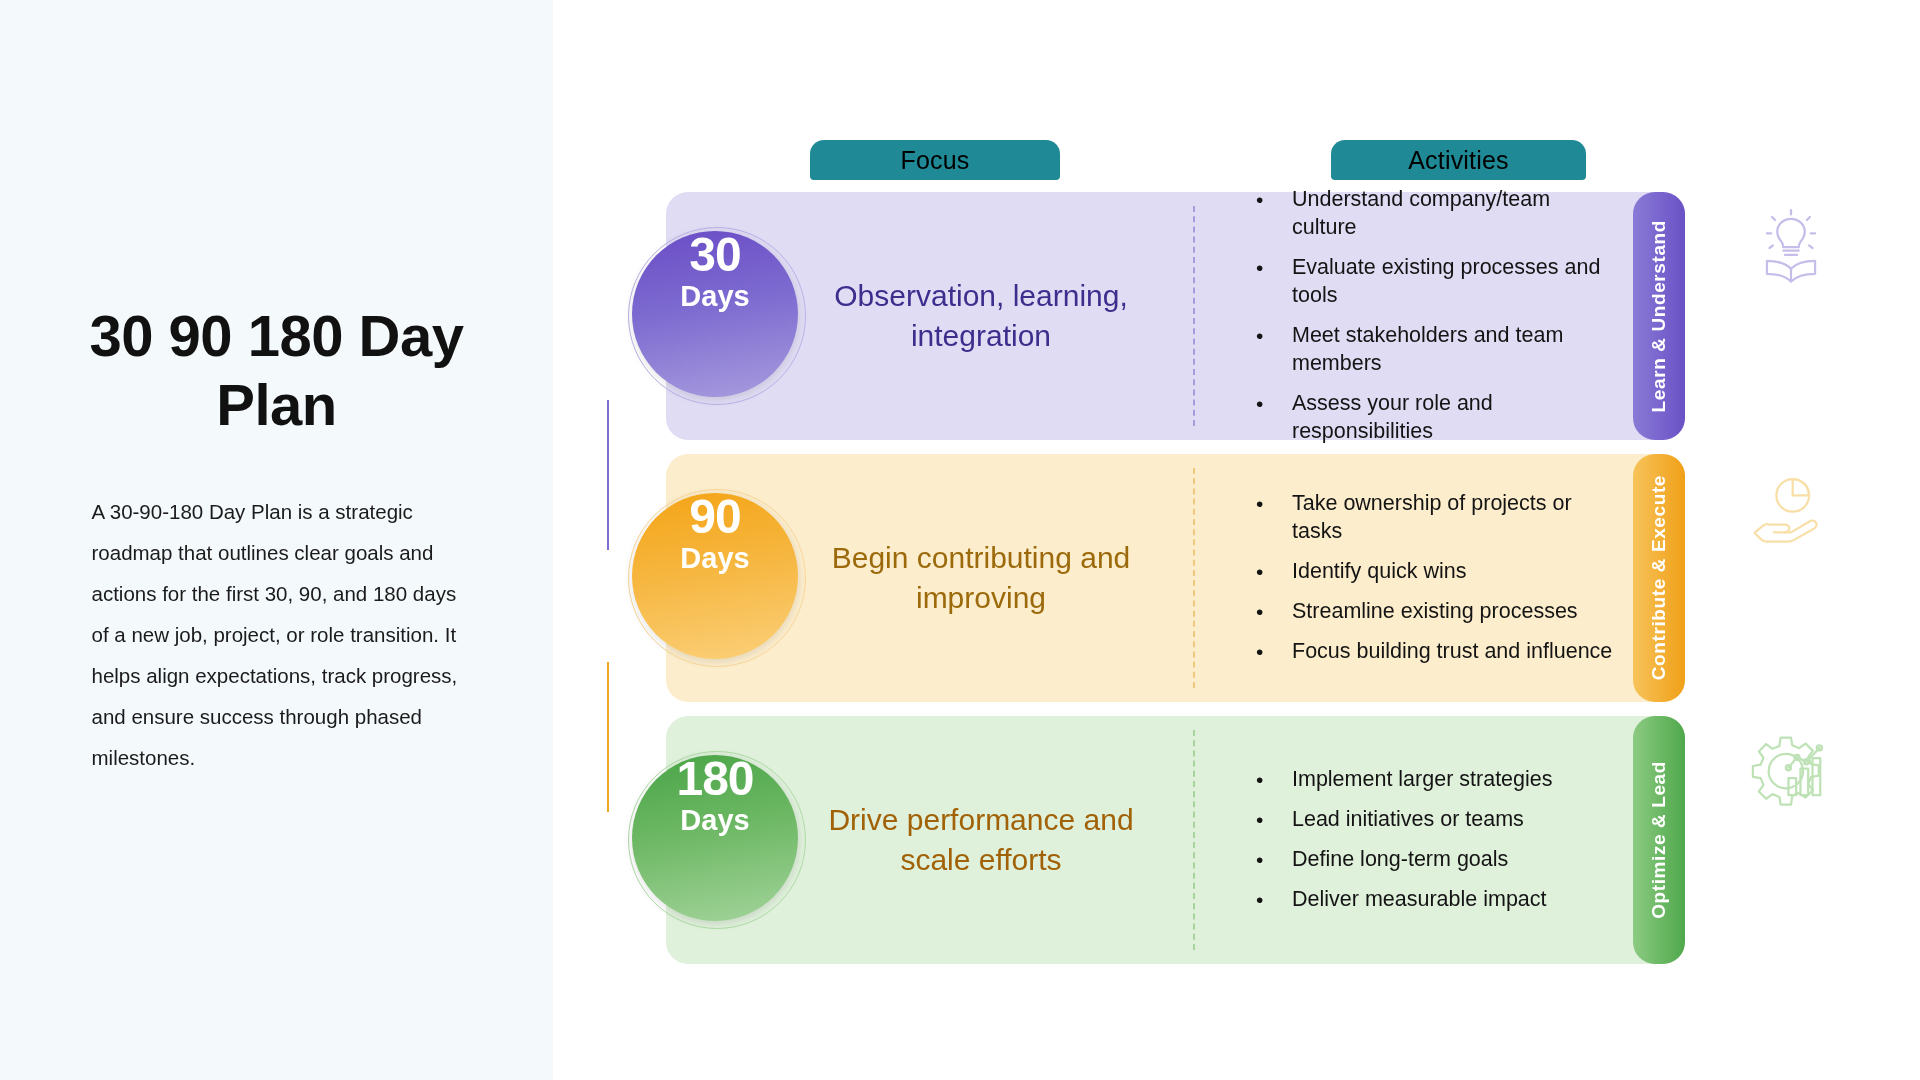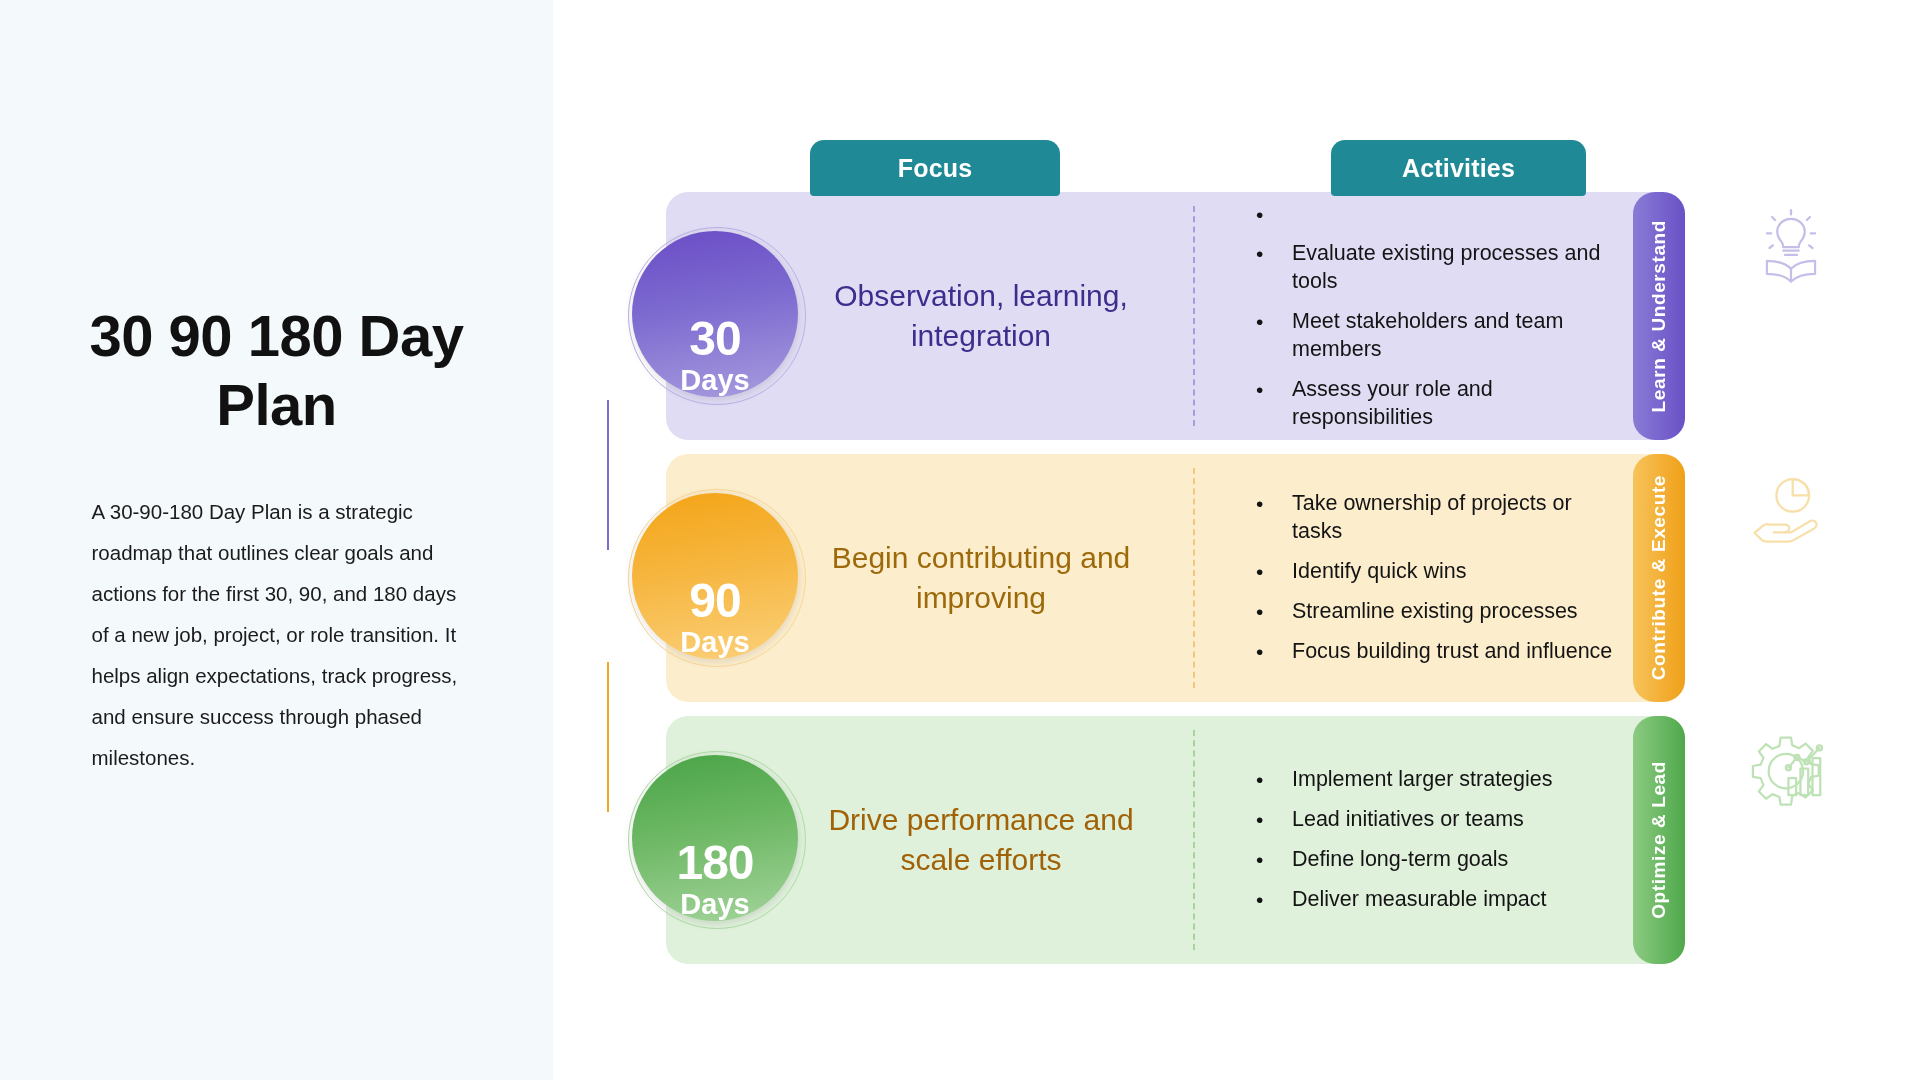--- a/index.html
+++ b/index.html
@@ -28,25 +28,25 @@
     line-height:2.0;margin:0;max-width:370px;
   }
 
   
   #diagram{
     position:absolute;left:553px;top:0;width:1367px;height:1080px;
   }
 
   
   .col-pill{
-    position:absolute;top:140px;height:56px;
-    background:#1F8A96;color:#ffffff;
+    position:absolute;top:140px;height:40px;
+    background:#1F8A96;color:#000000;
     border-radius:14px 14px 4px 4px;
     display:flex;align-items:center;justify-content:center;
-    font-size:25px;font-weight:bold;letter-spacing:.2px;
+    font-size:25px;font-weight:normal;letter-spacing:.2px;
     z-index:3;
   }
   #pill-focus{left:257px;width:250px;}
   #pill-activities{left:778px;width:255px;}
 
   
   .row{
     position:absolute;left:113px;width:1019px;height:248px;
     border-radius:22px;
     z-index:2;
@@ -110,21 +110,21 @@
     position:absolute;left:-38px;width:178px;height:178px;
     z-index:5;top:35px;
   }
   .circle-ring{
     position:absolute;inset:0;border-radius:50%;
     border:1.5px solid rgba(255,255,255,.85);
   }
   .circle{
     position:absolute;left:4px;top:4px;width:166px;height:166px;
     border-radius:50%;
-    display:flex;flex-direction:column;align-items:center;justify-content:flex-end;
+    display:flex;flex-direction:column;align-items:center;justify-content:flex-start;
     color:#ffffff;box-shadow:0 2px 10px rgba(0,0,0,.12);
   }
   #row-0 .circle{background:linear-gradient(170deg,#6A4CC6 0%,#7D6BD0 45%,#A89CDE 100%);}
   #row-0 .circle-ring{border-color:#BDB2E6;}
   #row-1 .circle{background:linear-gradient(170deg,#F4A416 0%,#F6B63F 45%,#FBD07A 100%);}
   #row-1 .circle-ring{border-color:#FAD898;}
   #row-2 .circle{background:linear-gradient(170deg,#49A447 0%,#6DB864 45%,#A3D49B 100%);}
   #row-2 .circle-ring{border-color:#AFDDA7;}
   .circle-num{font-size:48px;font-weight:bold;line-height:1;letter-spacing:-1px;}
   .circle-unit{font-size:29px;line-height:1.1;margin-top:2px;font-weight:bold;}
@@ -161,20 +161,21 @@
   <div id="conn-1" class="connector"></div>
 
   <div id="row-0" class="row">
     <div class="row-divider"></div>
 
     <div class="focus-text">Observation, learning, integration</div>
 
     <div class="acts">
       <div class="act-item">
         <span class="act-bullet">•</span>
+        <span>Understand company/team culture</span>
       </div>
       <div class="act-item">
         <span class="act-bullet">•</span>
         <span>Evaluate existing processes and tools</span>
       </div>
       <div class="act-item">
         <span class="act-bullet">•</span>
         <span>Meet stakeholders and team members</span>
       </div>
       <div class="act-item">

